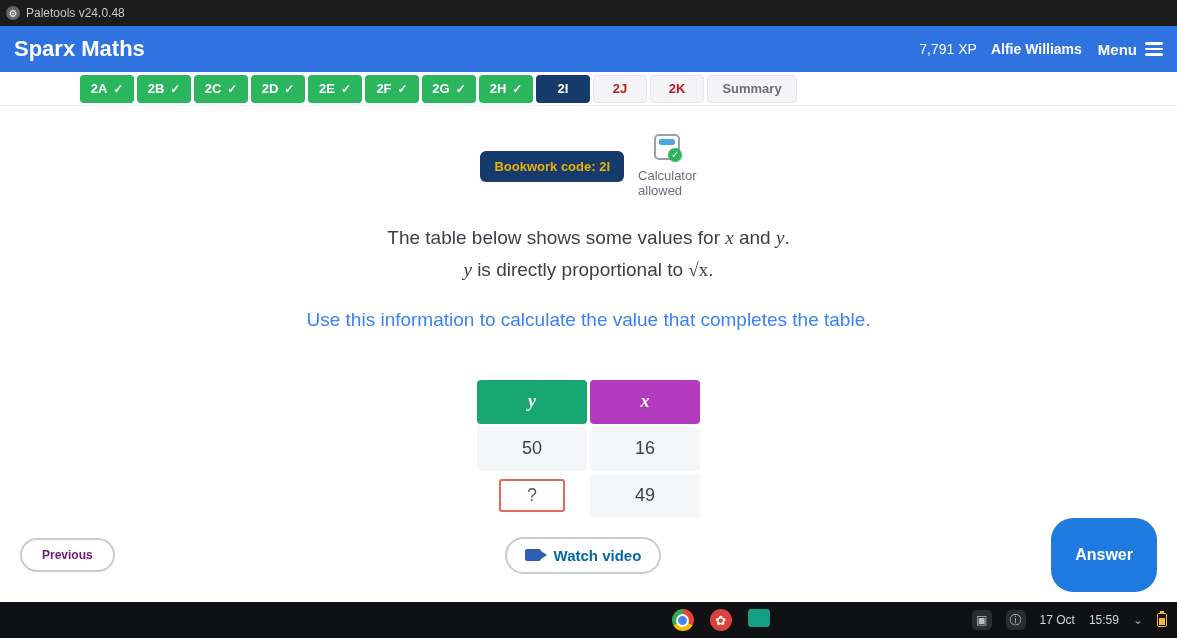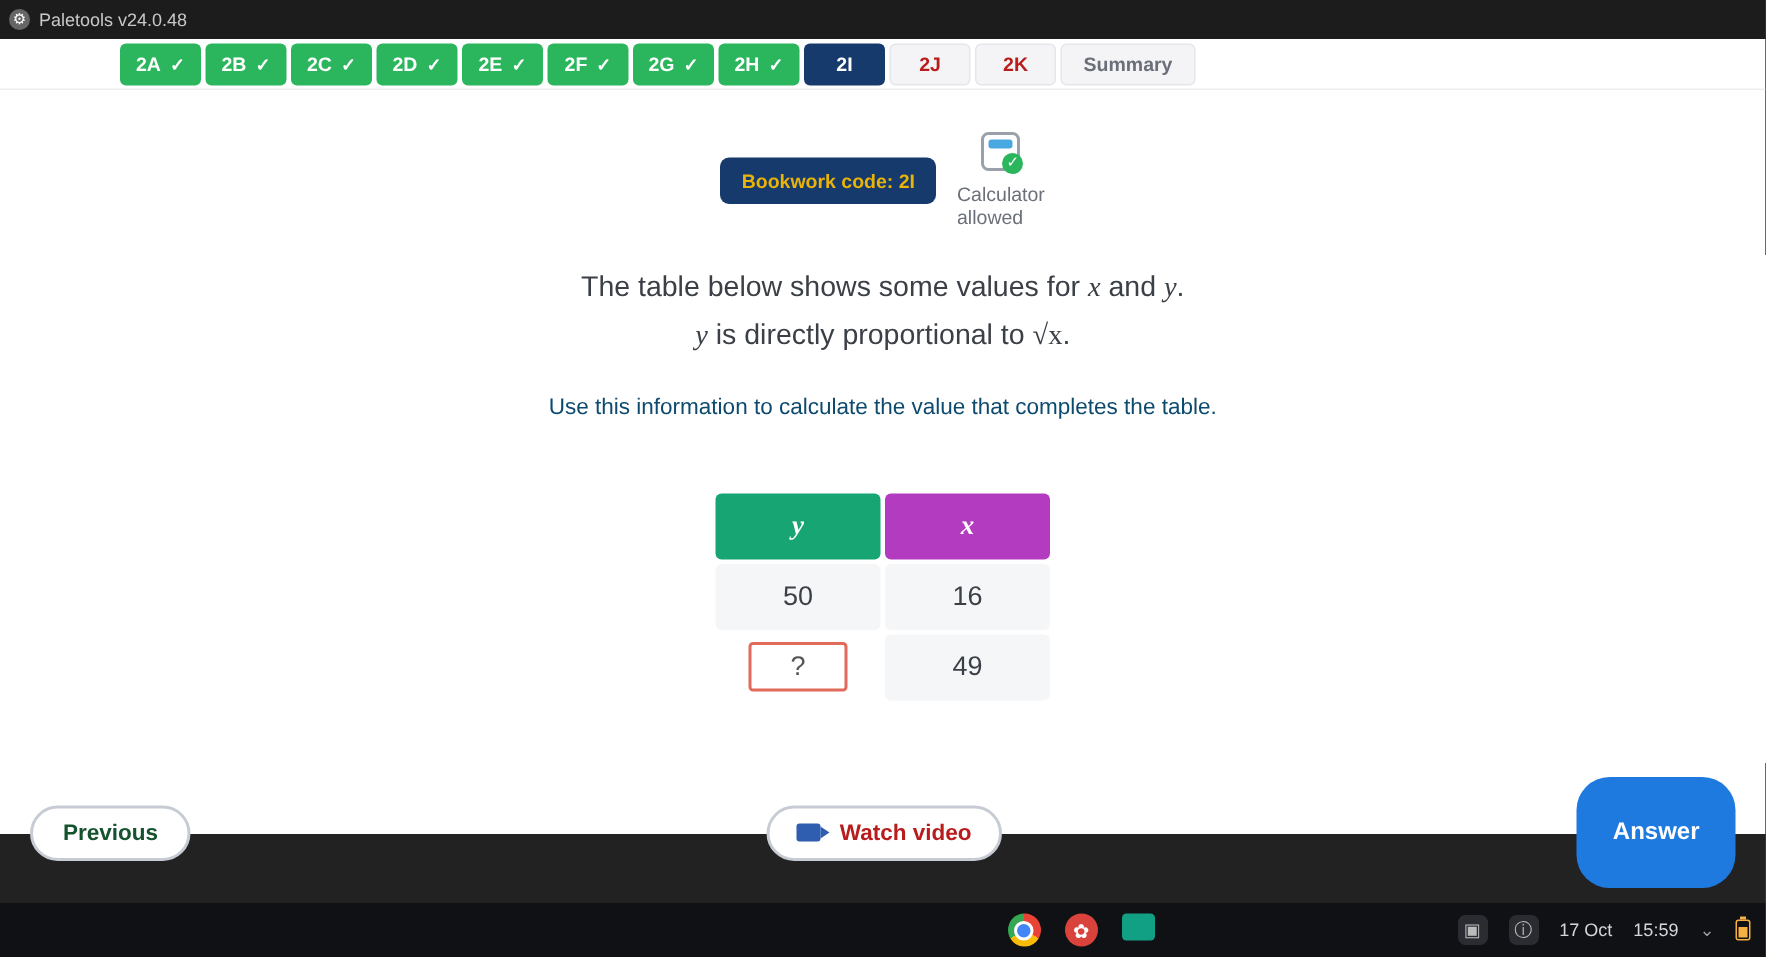--- a/index.html
+++ b/index.html
@@ -34,36 +34,36 @@
   .meta-row { display:flex; align-items:center; justify-content:center; gap:14px; margin-bottom:24px;}
   .bookwork { background:#153a6b; color:#eab308; font-weight:700; font-size:13px; padding:8px 14px; border-radius:6px;}
   .calc { display:flex; align-items:center; gap:8px; color:#6a6f7a; font-size:13px;flex-direction:column;}
   .calc-icon { width:26px; height:26px; border:2px solid #9aa1ab; border-radius:5px; position:relative;}
   .calc-icon::before{content:""; position:absolute; top:3px; left:3px; right:3px; height:6px; background:#4aa8e0; border-radius:2px;}
   .calc-icon::after{content:"✓"; position:absolute; bottom:-4px; right:-4px; width:14px; height:14px; background:#2bb65e; color:#fff; border-radius:50%; font-size:10px; line-height:14px; text-align:center;}
 
   .question { text-align:center; color:#3b3f46; font-size:19px; line-height:1.7; max-width:820px; margin:0 auto 22px auto;}
   .question .mi { font-style:italic; font-family:"Times New Roman",serif;}
   .sqrt { font-family:"Times New Roman",serif; }
-  .instr { text-align:center; color:#0c4a6e; font-size:15px; margin-bottom:46px;}
+  .instr { text-align:center; color:#3b82f6; font-size:19px; margin-bottom:46px;}
 
   
   .dtable { margin:0 auto; border-collapse:separate; border-spacing:3px; }
   .dtable th, .dtable td { width:110px; height:44px; text-align:center; font-size:18px; }
   .dtable th { color:#fff; font-style:italic; font-family:"Times New Roman",serif; font-weight:700; border-radius:4px;}
   .th-y { background:#17a673; }
   .th-x { background:#b23bc0; }
   .dtable td { background:#f5f6f8; color:#3b3f46; border-radius:4px;}
   .dtable td.answer-cell { background:#fff; }
   .answer-box { display:inline-block; border:2px solid #e26a5a; color:#555; padding:4px 26px; border-radius:3px; background:#fff;}
 
   
   .actions { position:absolute; left:0; right:0; bottom:46px; display:flex; align-items:center; padding:0 20px;}
-  .btn-outline { background:#fff; border:2px solid #c7ccd4; color:#14532d; font-weight:700; font-size:15px; padding:8px 20px; border-radius:22px; cursor:pointer;}
-  .watch { margin:0 auto; display:flex; align-items:center; gap:13px; border:2px solid #c7ccd4; color:#b91c1c; font-weight:700; font-size:15px; padding:8px 18px; border-radius:22px; background:#fff; cursor:pointer;}
+  .btn-outline { background:#fff; border:2px solid #c7ccd4; color:#701a75; font-weight:700; font-size:12px; padding:8px 20px; border-radius:22px; cursor:pointer;}
+  .watch { margin:0 auto; display:flex; align-items:center; gap:13px; border:2px solid #c7ccd4; color:#0369a1; font-weight:700; font-size:15px; padding:8px 18px; border-radius:22px; background:#fff; cursor:pointer;}
   .watch .cam{ width:16px; height:12px; background:#2f5db0; border-radius:2px; position:relative; display:inline-block;}
   .watch .cam::after{content:""; position:absolute; right:-6px; top:2px; border-left:6px solid #2f5db0; border-top:4px solid transparent; border-bottom:4px solid transparent;}
   .btn-primary { background:#1f7ae0; color:#fff; font-weight:700; font-size:16px; padding:28px 24px; border-radius:22px; border:none; cursor:pointer;}
 
   
   .osbar { position:absolute; left:0; right:0; bottom:0; height:36px; background:#101114; display:flex; align-items:center; color:#d3d6da; font-size:12px; padding:0 10px;}
   .osbar .tray-left{ flex:0 0 auto; width:460px;}
   .osbar .tray-center{ flex:1 1 auto; display:flex; gap:16px; justify-content:center;}
   .osbar .tray-right{ flex:0 0 auto; display:flex; align-items:center; gap:14px;}
   .osicon{ width:22px; height:22px; border-radius:50%; display:inline-flex; align-items:center; justify-content:center; font-size:13px;}
@@ -79,20 +79,34 @@
 </head>
 <body>
 
 <div class="screen">
 
   <div class="tabbar">
     <span class="favicon">⚙</span>
     <span>Paletools v24.0.48</span>
   </div>
 
+  <div class="appbar">
+    <div class="brand">Sparx Maths</div>
+    <div class="spacer"></div>
+    <div class="xp">7,791 XP</div>
+    <div class="user">Alfie Williams</div>
+    <div class="menu">
+      <span>Menu</span>
+      <span class="menu-icon">
+          <span></span>
+          <span></span>
+          <span></span>
+        </span>
+    </div>
+  </div>
 
   <div class="tasknav">
     <div class="chip done">
         <span>2A</span>
         <span class="tick">✓</span>
       </div>
     <div class="chip done">
         <span>2B</span>
         <span class="tick">✓</span>
       </div>

